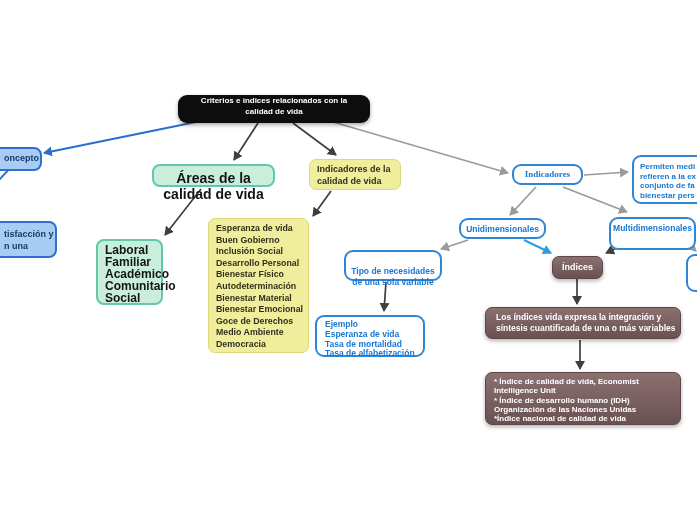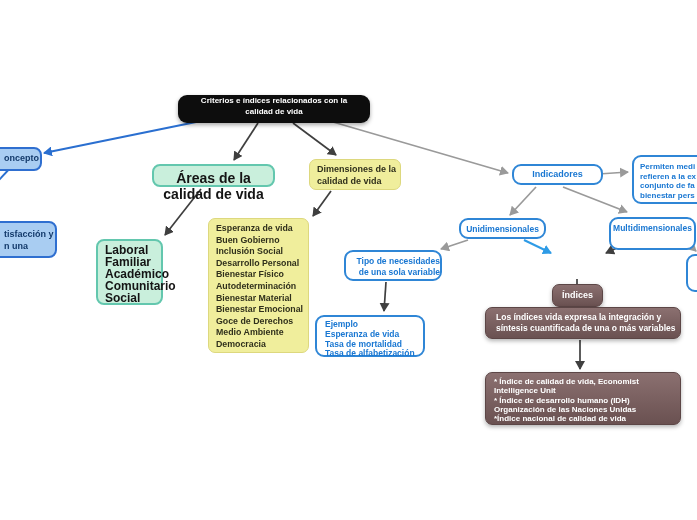--- a/index.html
+++ b/index.html
@@ -83,55 +83,55 @@
 n una</div>
 
   <div class="node mint center" style="left:152px;top:164px;width:123px;height:23px;font-size:14px;padding-top:4px;">Áreas de la calidad de vida</div>
 
   <div class="node mint" style="left:96px;top:239px;width:67px;height:66px;font-size:12px;line-height:12px;padding:3px 0 0 7px;">Laboral
 Familiar
 Académico
 Comunitario
 Social</div>
 
-  <div class="node yellow" style="left:309px;top:159px;width:92px;height:31px;font-size:9px;line-height:11.5px;padding:4px 0 0 7px;">Dimensiones de la
+  <div class="node yellow" style="left:309px;top:159px;width:92px;height:31px;font-size:9px;line-height:11.5px;padding:4px 0 0 7px;">Indicadores de la
 calidad de vida</div>
 
   <div class="node yellow" style="left:208px;top:218px;width:101px;height:135px;font-size:8.8px;line-height:11.6px;padding:4px 0 0 7px;">Esperanza de vida
 Buen Gobierno
 Inclusión Social
 Desarrollo Personal
 Bienestar Físico
 Autodeterminación
 Bienestar Material
 Bienestar Emocional
 Goce de Derechos
 Medio Ambiente
 Democracia</div>
 
-  <div class="node blue-outline center" style="left:512px;top:164px;width:91px;height:21px;font-size:9px;padding-top:3px;">Indicadores</div>
+  <div class="node blue-outline center" style="left:512px;top:164px;width:71px;height:21px;font-size:9px;padding-top:3px;font-family:Liberation Serif, serif;">Indicadores</div>
 
   <div class="node blue-outline" style="left:632px;top:155px;width:112px;height:49px;font-size:8px;line-height:9.6px;padding:5px 0 0 6px;">Permiten medi
 refieren a la ex
 conjunto de fa
 bienestar pers</div>
 
   <div class="node blue-outline center" style="left:459px;top:218px;width:87px;height:21px;font-size:8.5px;padding-top:4px;">Unidimensionales</div>
 
   <div class="node blue-outline center" style="left:609px;top:217px;width:87px;height:33px;font-size:8.5px;padding-top:4px;">Multidimensionales</div>
 
-  <div class="node blue-outline center" style="left:344px;top:250px;width:98px;height:31px;font-size:8.5px;line-height:10.5px;padding-top:4px;text-align:right;">Tipo de necesidades
+  <div class="node blue-outline center" style="left:344px;top:250px;width:98px;height:31px;font-size:8.5px;line-height:10.5px;padding-top:14px;">Tipo de necesidades
 de una sola variable</div>
 
   <div class="node blue-outline" style="left:315px;top:315px;width:110px;height:42px;font-size:8.5px;line-height:9.8px;padding:3px 0 0 8px;">Ejemplo
 Esperanza de vida
 Tasa de mortalidad
 Tasa de alfabetización</div>
 
-  <div class="node brown center" style="left:552px;top:256px;width:51px;height:23px;font-size:9px;padding-top:5px;margin-top:28px;">Índices</div>
+  <div class="node brown center" style="left:552px;top:256px;width:51px;height:23px;font-size:9px;padding-top:5px;">Índices</div>
 
   <div class="node brown" style="left:485px;top:307px;width:196px;height:32px;font-size:8.5px;line-height:11px;padding:4px 0 0 10px;">Los índices vida expresa la integración y
 síntesis cuantificada de una o más variables</div>
 
   <div class="node brown" style="left:485px;top:372px;width:196px;height:53px;font-size:8px;line-height:9.3px;padding:4px 0 0 8px;">* Índice de calidad de vida, Economist
 Intelligence Unit
 * Índice de desarrollo humano (IDH)
 Organización de las Naciones Unidas
 *Índice nacional de calidad de vida</div>
 

